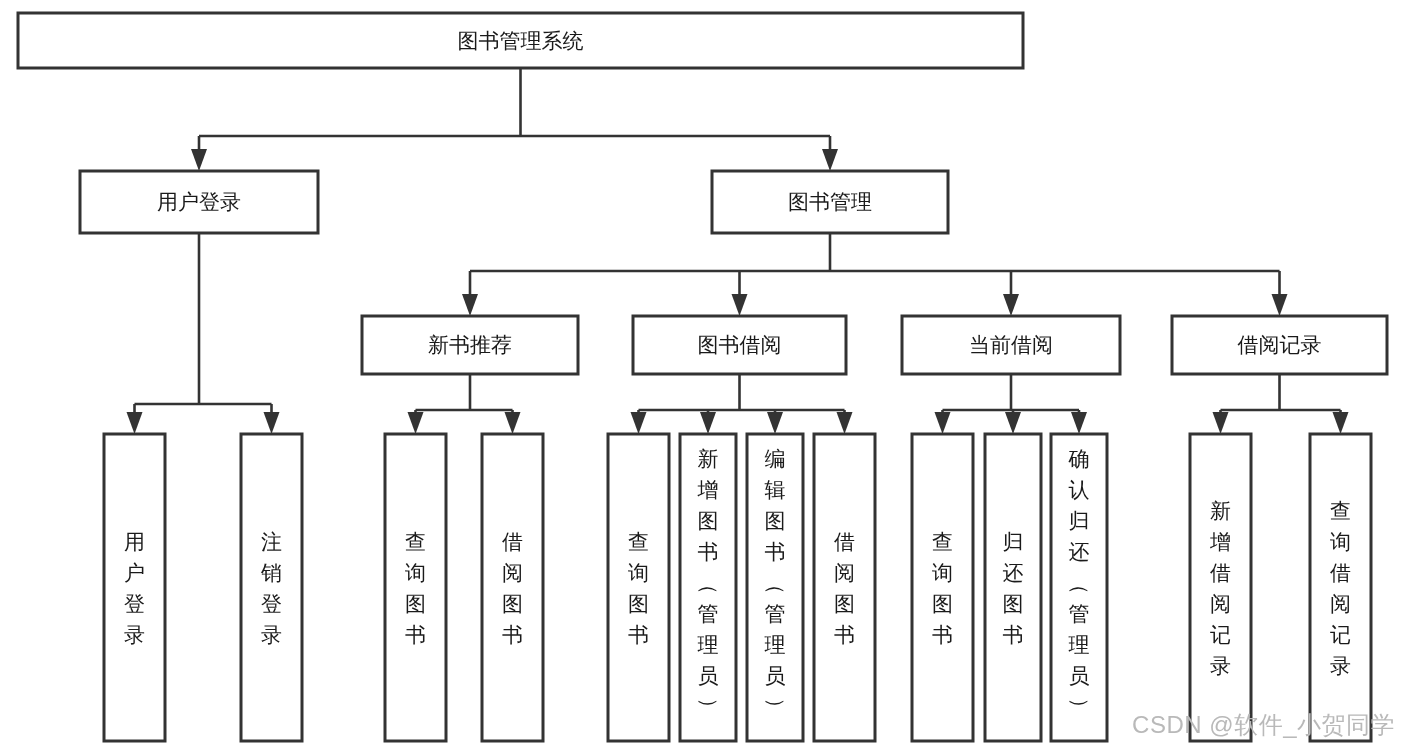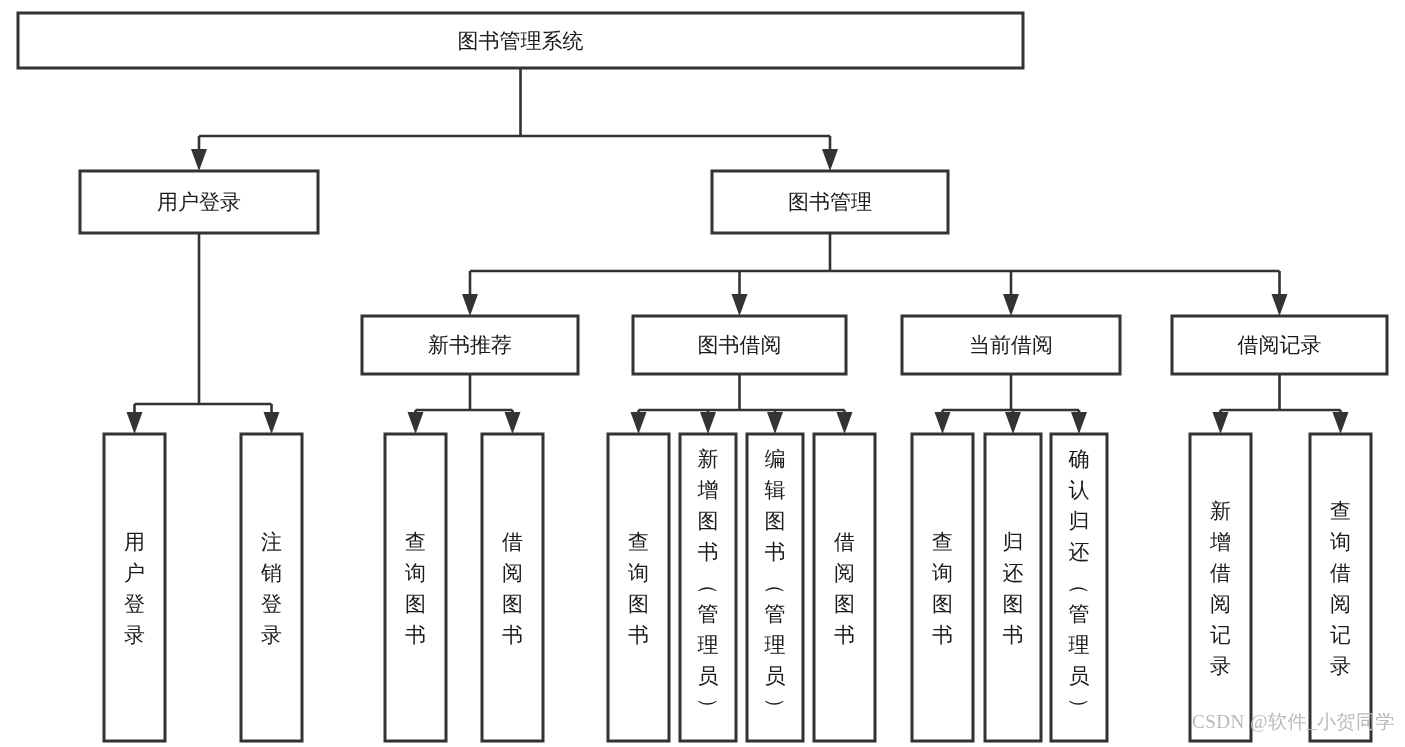--- a/index.html
+++ b/index.html
@@ -53,23 +53,23 @@
   }
   .node-label-vertical {
     font-family: "DejaVu Sans", "Liberation Sans", sans-serif;
     fill: #1a1a1a;
     font-size: 21px;
     letter-spacing: 0px;
   }
   .watermark {
     position: absolute;
     right: 10px;
-    bottom: 12px;
-    font-family: Liberation Serif, serif;
-    font-size: 19px;
+    bottom: 6px;
+    font-family: Liberation Sans, sans-serif;
+    font-size: 24px;
     color: #b9b9b9;
     white-space: nowrap;
     user-select: none;
     letter-spacing: 0.5px;
   }
 </style>
 </head>
 <body>
 
 <div id="diagram-root">

